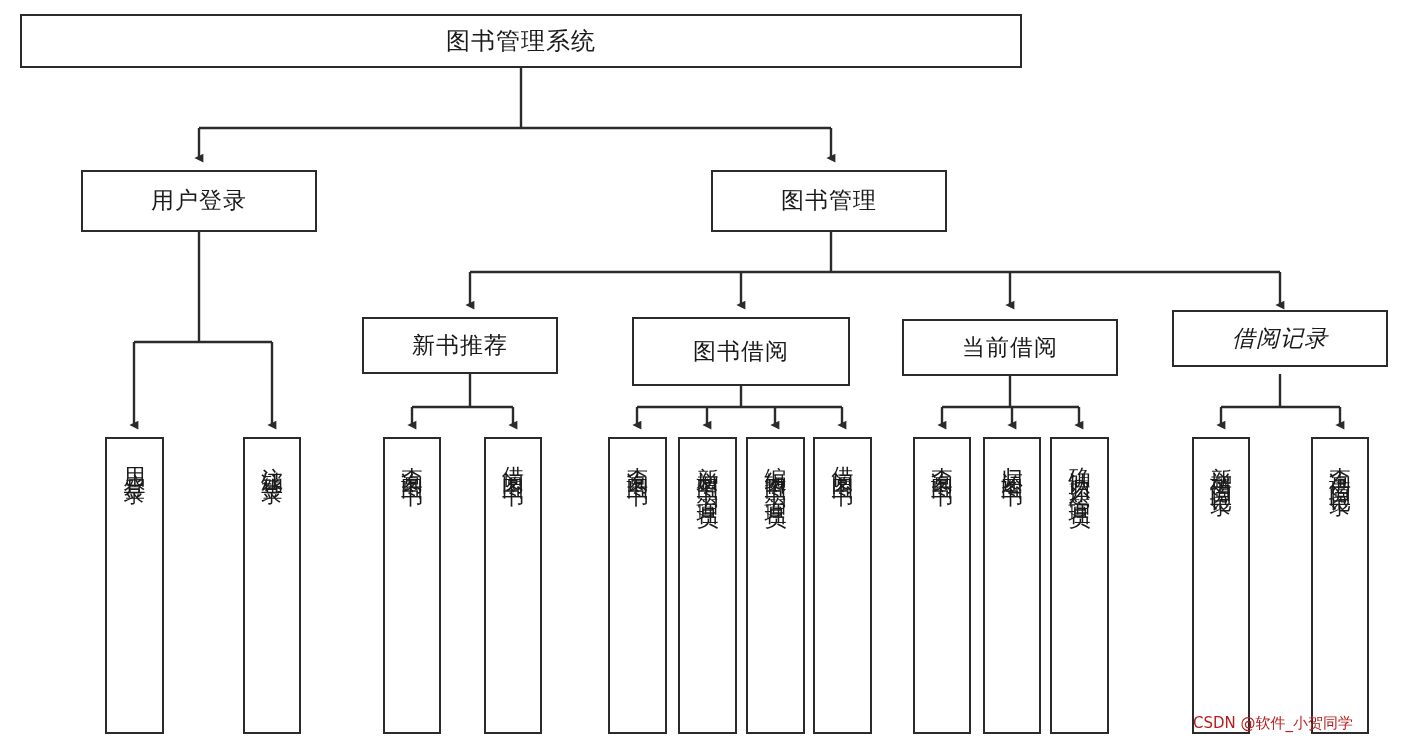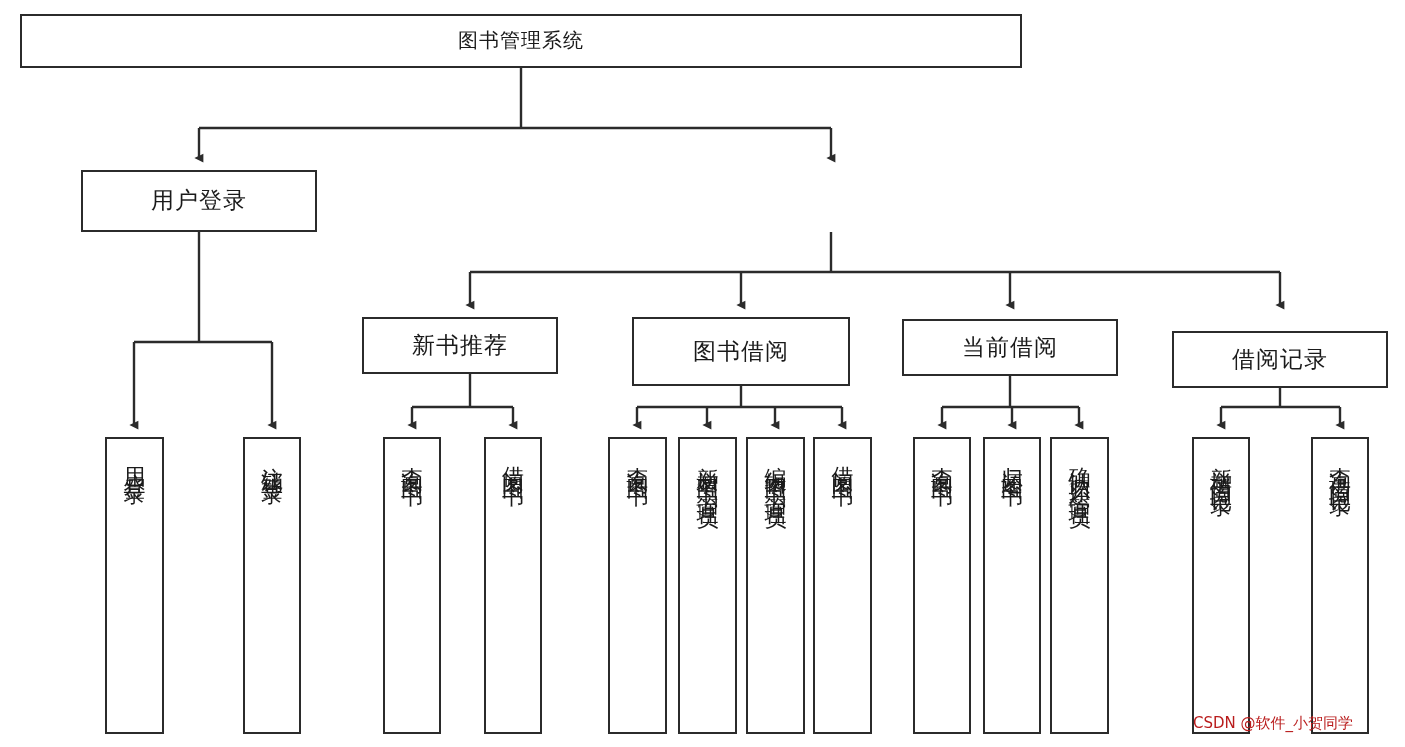--- a/index.html
+++ b/index.html
@@ -39,21 +39,21 @@
     color: #1a1a1a;
     line-height: 1.18;
     letter-spacing: 1px;
     white-space: nowrap;
   }
   
   .node.horiz .node-label {
     font-size: 23px;
   }
   .node.root .node-label {
-    font-size: 20px;
+    font-size: 24px;
   }
   
   .node.leaf {
     align-items: flex-start;
     padding-top: 10px;
   }
   .node.leaf .node-label {
     writing-mode: vertical-rl;
     text-orientation: upright;
     font-size: 22px;
@@ -128,31 +128,34 @@
     </g>
   </svg>
 
   <div class="node root horiz" style="left:20px; top:14px; width:1002px; height:54px;">
     <span class="node-label">图书管理系统</span>
   </div>
 
   <div class="node horiz" style="left:81px; top:170px; width:236px; height:62px;">
     <span class="node-label">用户登录</span>
   </div>
+  <div class="node horiz" style="left:711px; top:170px; width:236px; height:62px;">
+    <span class="node-label">图书管理</span>
+  </div>
 
   <div class="node horiz" style="left:362px; top:317px; width:196px; height:57px;">
     <span class="node-label">新书推荐</span>
   </div>
   <div class="node horiz" style="left:632px; top:317px; width:218px; height:69px;">
     <span class="node-label">图书借阅</span>
   </div>
   <div class="node horiz" style="left:902px; top:319px; width:216px; height:57px;">
     <span class="node-label">当前借阅</span>
   </div>
-  <div class="node horiz" style="left:1172px; top:331px; width:216px; height:57px;">
+  <div class="node horiz" style="left:1172px; top:310px; width:216px; height:57px;font-style:italic;">
     <span class="node-label">借阅记录</span>
   </div>
 
   <div class="node leaf" style="left:105px; top:437px; width:59px; height:297px;">
     <span class="node-label">用户登录</span>
   </div>
   <div class="node leaf" style="left:243px; top:437px; width:58px; height:297px;">
     <span class="node-label">注销登录</span>
   </div>
 

